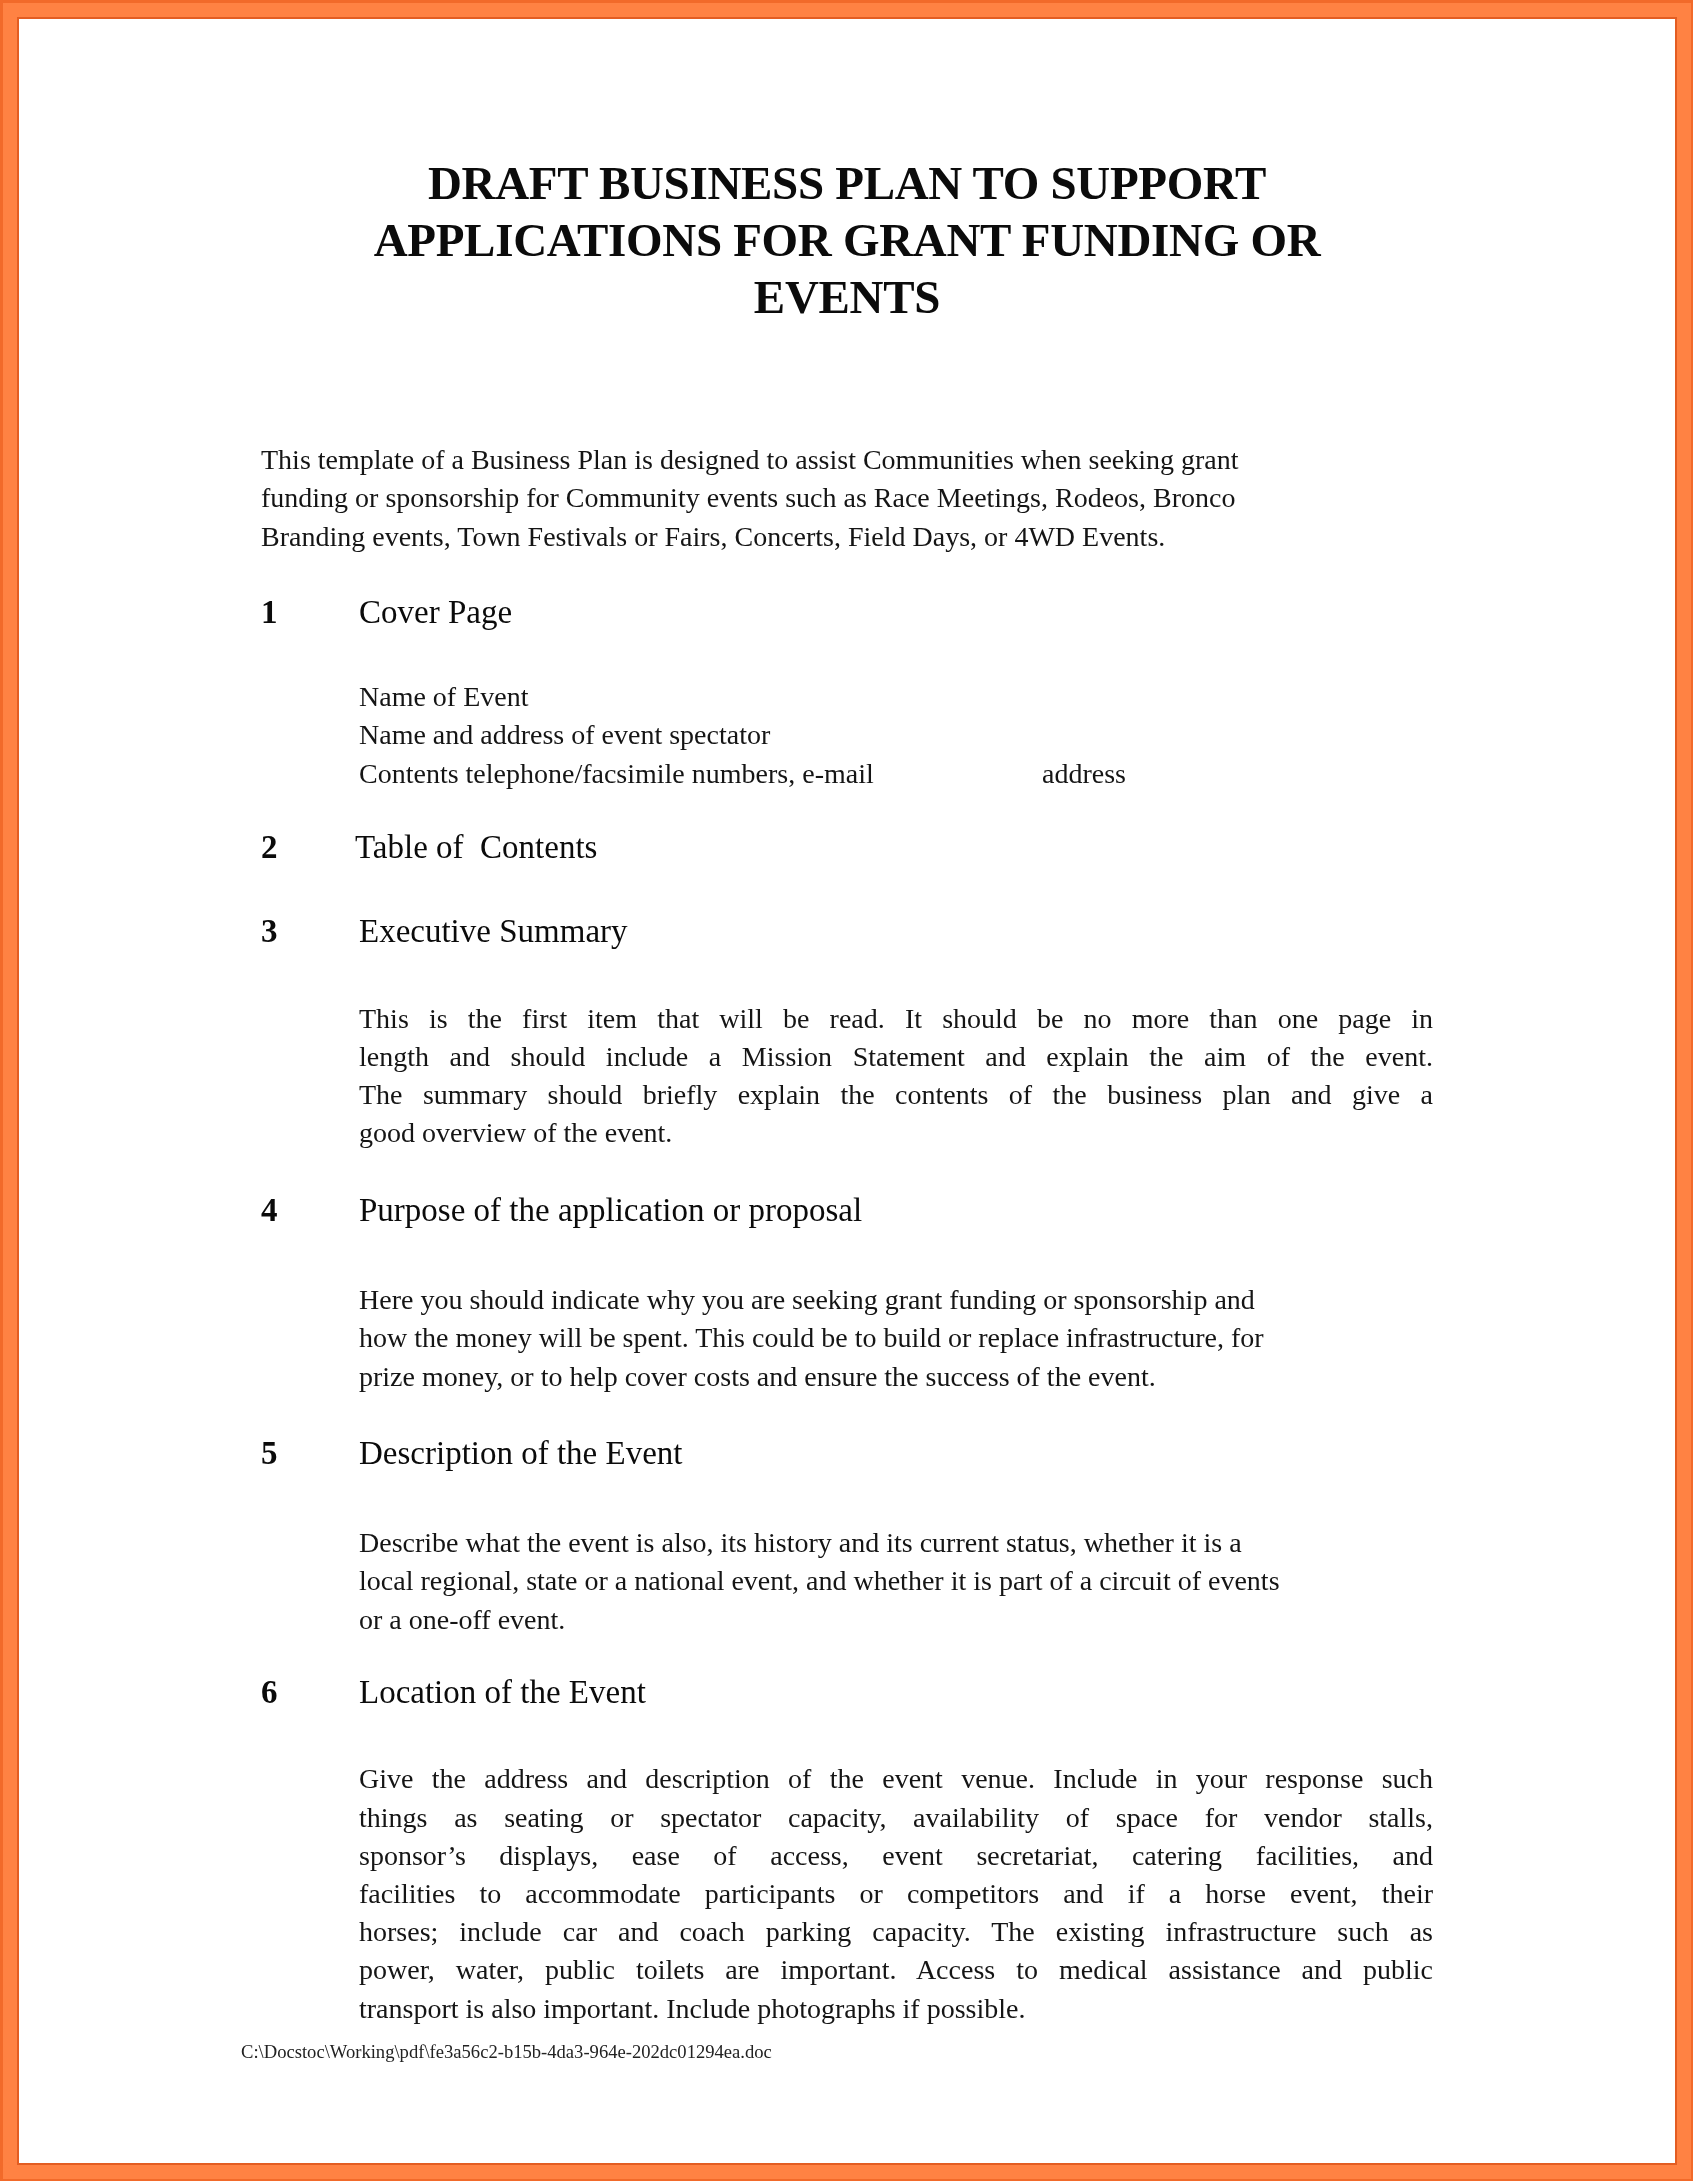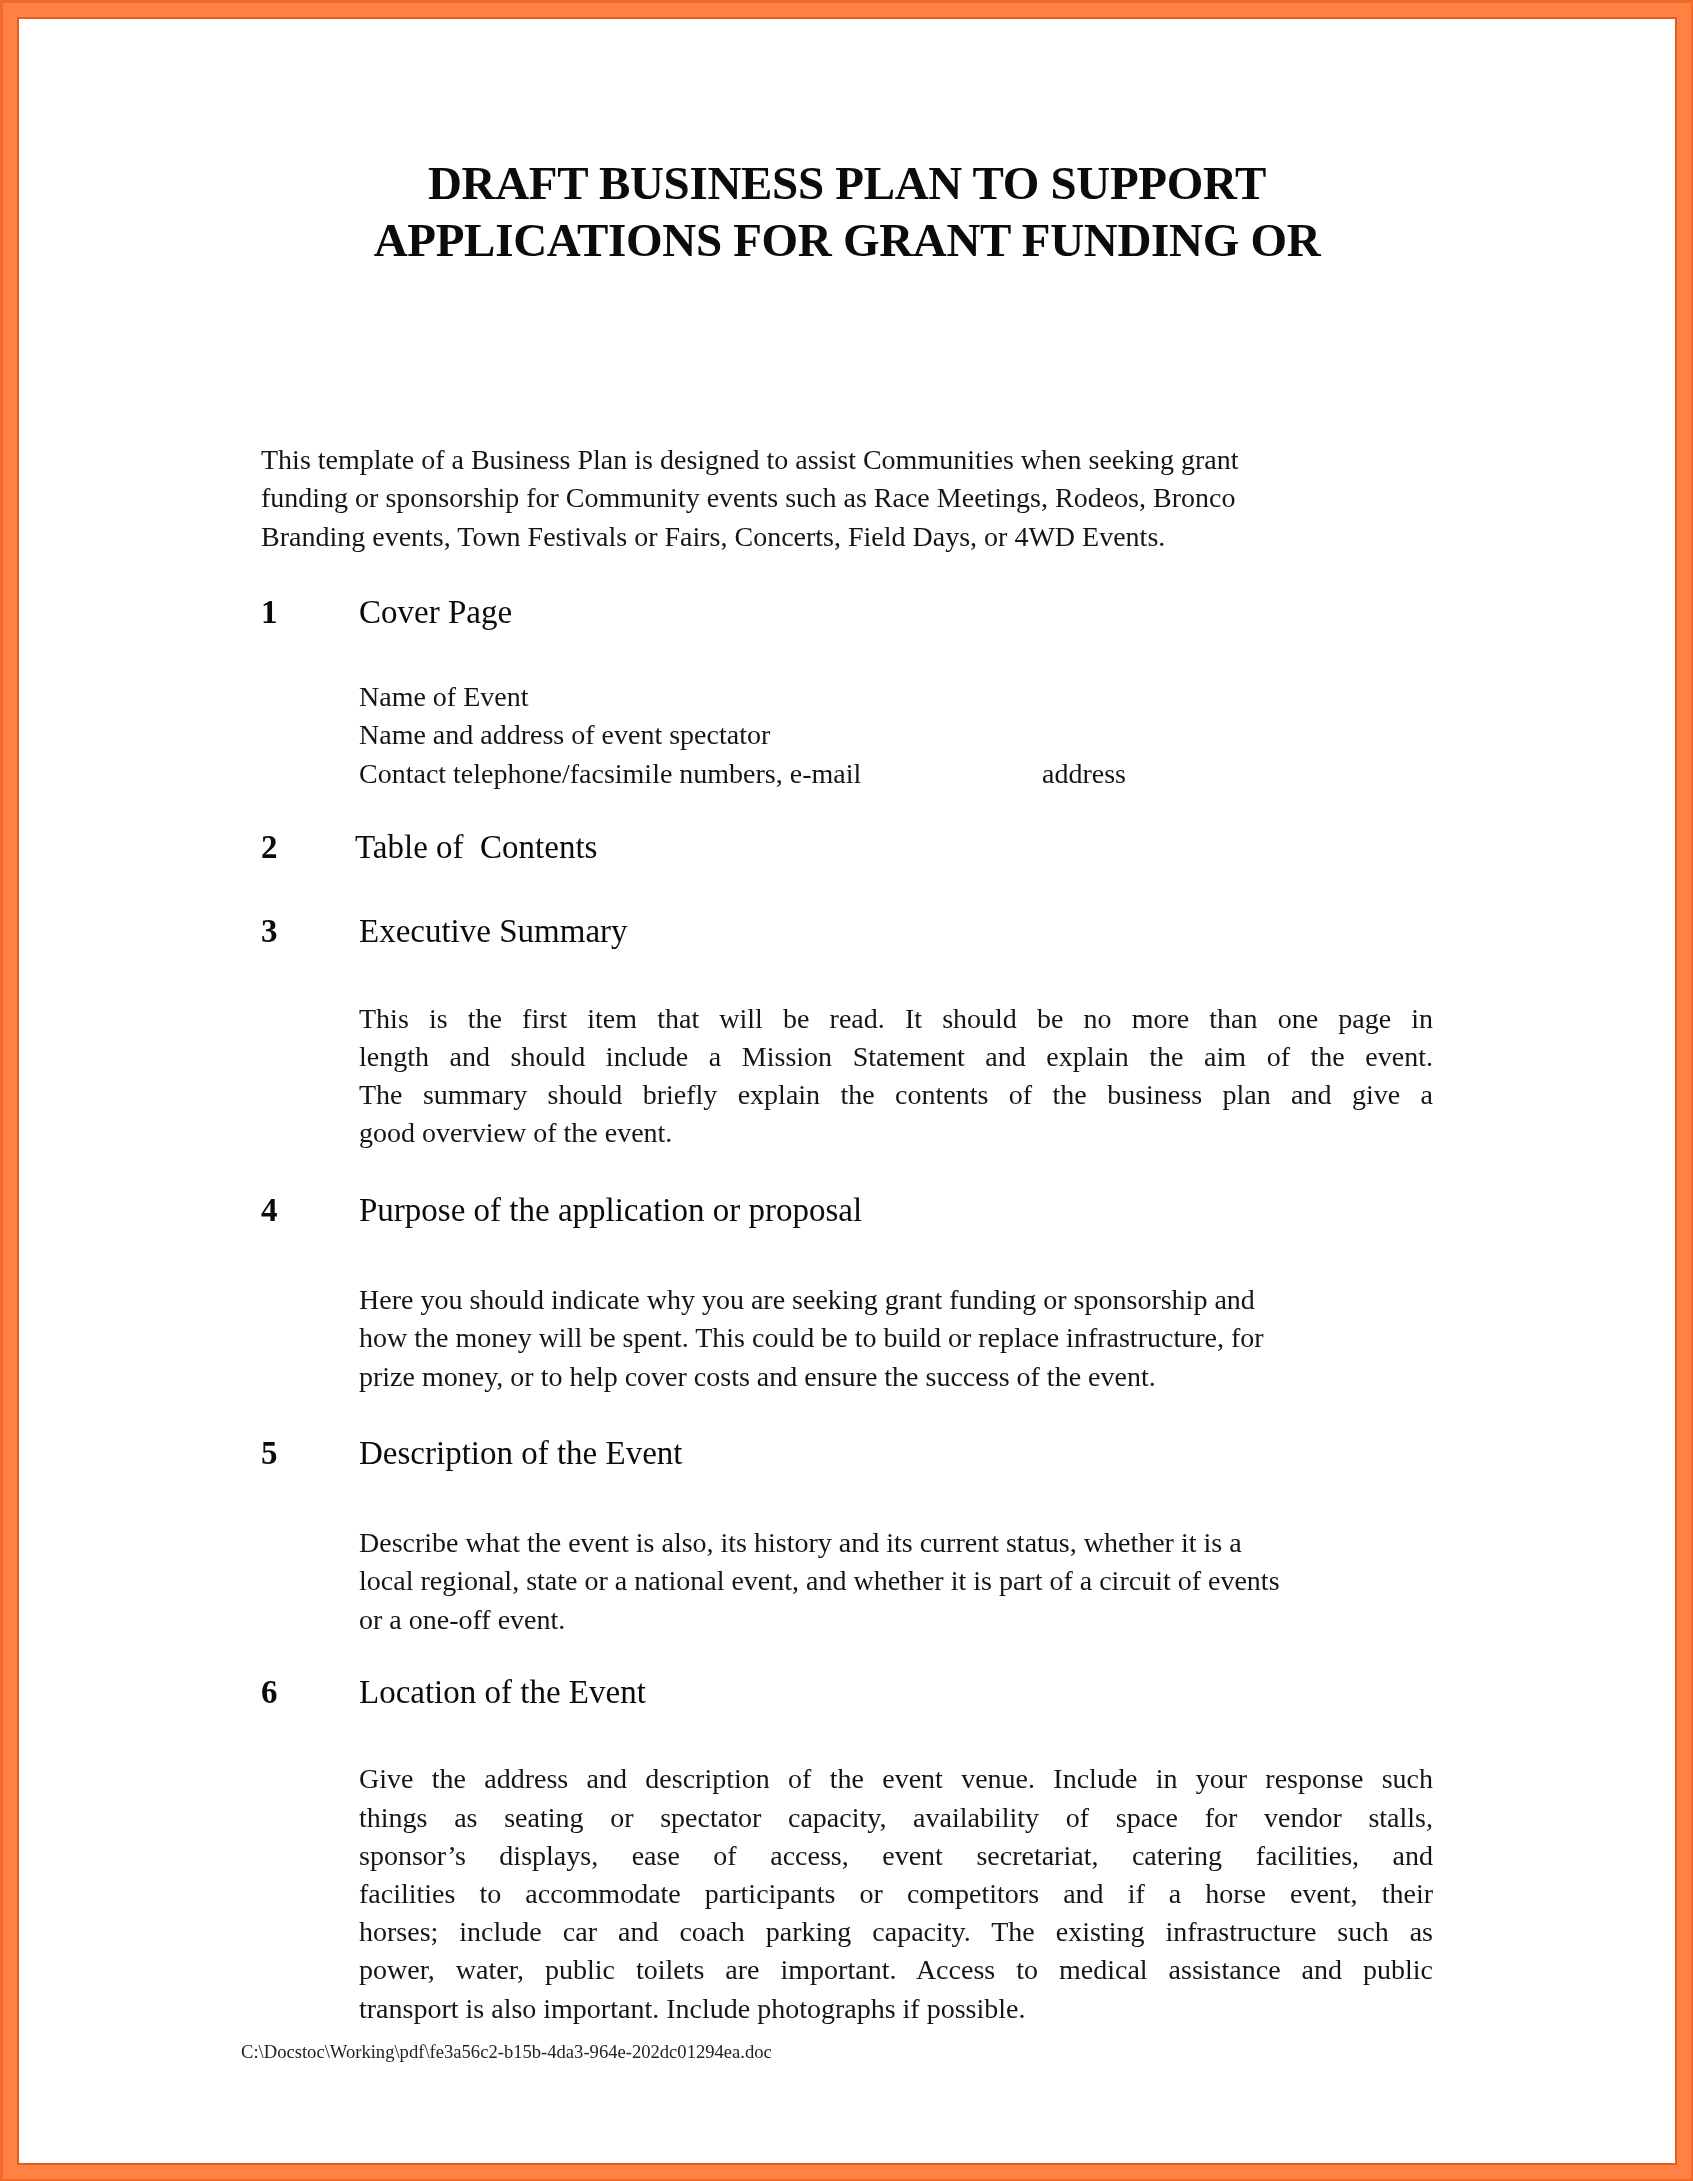--- a/index.html
+++ b/index.html
@@ -45,31 +45,32 @@
 </style>
 </head>
 <body>
 
 <div class="frame"></div>
 <div class="page"></div>
 
 <div class="title-block">
   <span class="title-line first">DRAFT BUSINESS PLAN TO SUPPORT</span>
   <span class="title-line">APPLICATIONS FOR GRANT FUNDING OR</span>
+  <span class="title-line">EVENTS</span>
 </div>
 
 <div class="line" style="top:441px">This template of a Business Plan is designed to assist Communities when seeking grant</div>
 <div class="line" style="top:479px">funding or sponsorship for Community events such as Race Meetings, Rodeos, Bronco</div>
 <div class="line" style="top:518px">Branding events, Town Festivals or Fairs, Concerts, Field Days, or 4WD Events.</div>
 
 <div class="h-num" style="top:594px">1</div>
 <div class="h-text" style="top:594px">Cover Page</div>
 <div class="line ind" style="top:678px">Name of Event</div>
 <div class="line ind" style="top:716px">Name and address of event spectator</div>
-<div class="line ind" style="top:755px">Contact telephone/facsimile numbers, e-mail</div>
+<div class="line ind" style="top:755px">Contents telephone/facsimile numbers, e-mail</div>
 <div class="line tab-word" style="top:755px; width:auto;">address</div>
 
 <div class="h-num" style="top:829px">2</div>
 <div class="h-text" style="top:829px; left:355px; white-space:pre;">Table of  Contents</div>
 
 <div class="h-num" style="top:913px">3</div>
 <div class="h-text" style="top:913px">Executive Summary</div>
 <div class="line ind just" style="top:1000px">This is the first item that will be read. It should be no more than one page in</div>
 <div class="line ind just" style="top:1038px">length and should include a Mission Statement and explain the aim of the event.</div>
 <div class="line ind just" style="top:1076px">The summary should briefly explain the contents of the business plan and give a</div>

